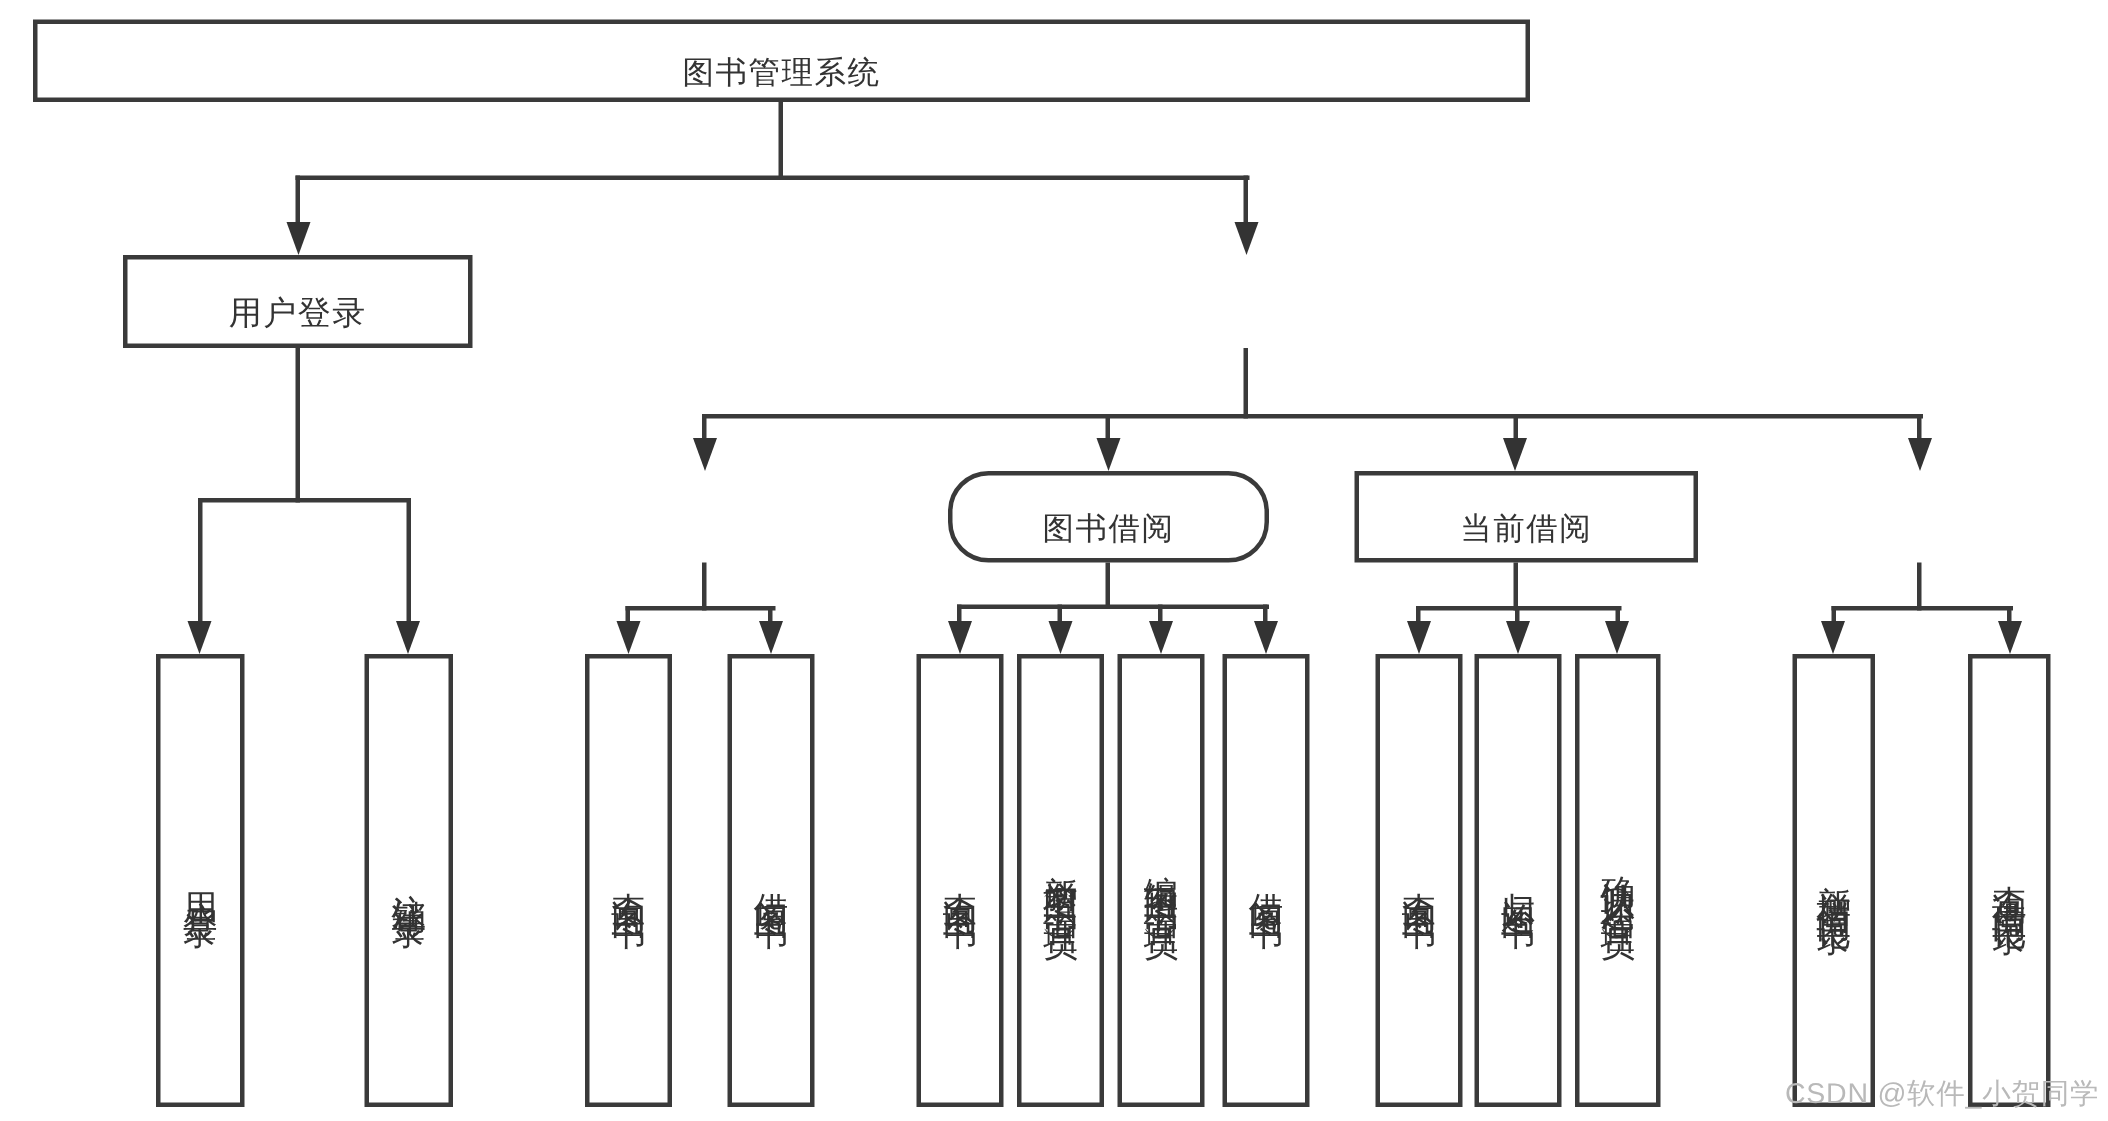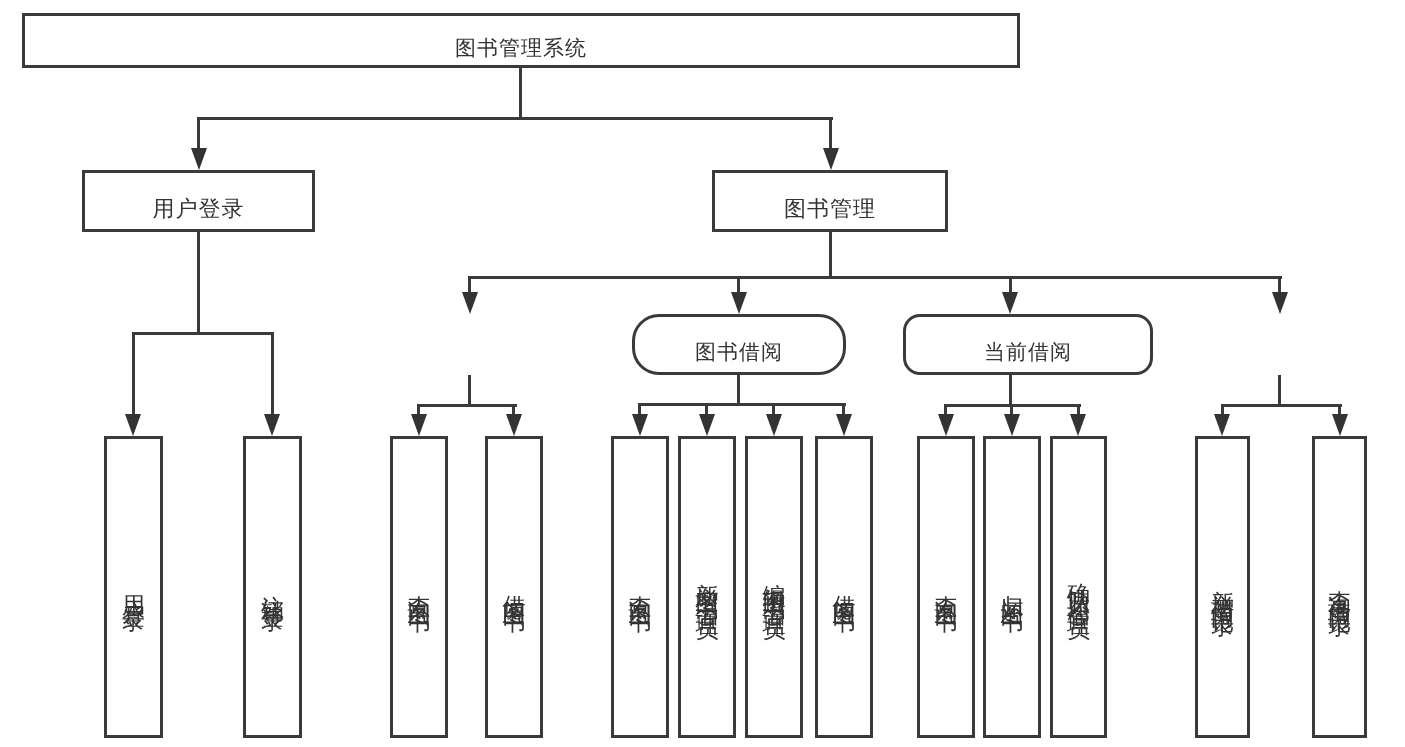--- a/index.html
+++ b/index.html
@@ -41,23 +41,20 @@
   <div class="line" style="left:519px; top:68px; width:3px; height:52px;"></div>
   <div class="line" style="left:197px; top:117px; width:636px; height:3px;"></div>
   <div class="line" style="left:197px; top:117px; width:3px; height:34px;"></div>
   <div class="arrow" style="left:191px; top:148px;"></div>
   <div class="line" style="left:829px; top:117px; width:3px; height:34px;"></div>
   <div class="arrow" style="left:823px; top:148px;"></div>
 
   <div class="box lvl2" style="left:82px; top:170px; width:233px; height:62px;">
     <span class="hl">用户登录</span>
   </div>
-  <div class="box lvl2" style="left:712px; top:170px; width:236px; height:62px;">
-    <span class="hl">图书管理</span>
-  </div>
 
   <div class="line" style="left:197px; top:232px; width:3px; height:103px;"></div>
   <div class="line" style="left:132px; top:332px; width:142px; height:3px;"></div>
   <div class="line" style="left:132px; top:332px; width:3px; height:84px;"></div>
   <div class="arrow" style="left:125px; top:414px;"></div>
   <div class="line" style="left:271px; top:332px; width:3px; height:84px;"></div>
   <div class="arrow" style="left:264px; top:414px;"></div>
 
   <div class="line" style="left:829px; top:232px; width:3px; height:47px;"></div>
   <div class="line" style="left:469px; top:276px; width:813px; height:3px;"></div>
@@ -66,21 +63,21 @@
   <div class="line" style="left:737px; top:276px; width:3px; height:18px;"></div>
   <div class="arrow" style="left:731px; top:292px;"></div>
   <div class="line" style="left:1009px; top:276px; width:3px; height:18px;"></div>
   <div class="arrow" style="left:1002px; top:292px;"></div>
   <div class="line" style="left:1278px; top:276px; width:3px; height:18px;"></div>
   <div class="arrow" style="left:1272px; top:292px;"></div>
 
   <div class="box" style="left:632px; top:314px; width:214px; height:61px;border-radius:27px;">
     <span class="hl">图书借阅</span>
   </div>
-  <div class="box" style="left:903px; top:314px; width:250px; height:61px;border-radius:17px;">
+  <div class="box" style="left:903px; top:314px; width:229px; height:61px;">
     <span class="hl">当前借阅</span>
   </div>
 
   <div class="line" style="left:468px; top:375px; width:3px; height:32px;"></div>
   <div class="line" style="left:417px; top:404px; width:100px; height:3px;"></div>
   <div class="line" style="left:417px; top:404px; width:3px; height:12px;"></div>
   <div class="arrow" style="left:411px; top:414px;"></div>
   <div class="line" style="left:512px; top:404px; width:3px; height:12px;"></div>
   <div class="arrow" style="left:506px; top:414px;"></div>
 
@@ -148,14 +145,15 @@
     <span class="vl">确认归还（管理员）</span>
   </div>
 
   <div class="box" style="left:1195px; top:436px; width:55px; height:302px;">
     <span class="vl">新增借阅记录</span>
   </div>
   <div class="box" style="left:1312px; top:436px; width:55px; height:302px;">
     <span class="vl">查询借阅记录</span>
   </div>
 
+  <div class="watermark">CSDN @软件_小贺同学</div>
 
 </div>
 
 </body></html>

